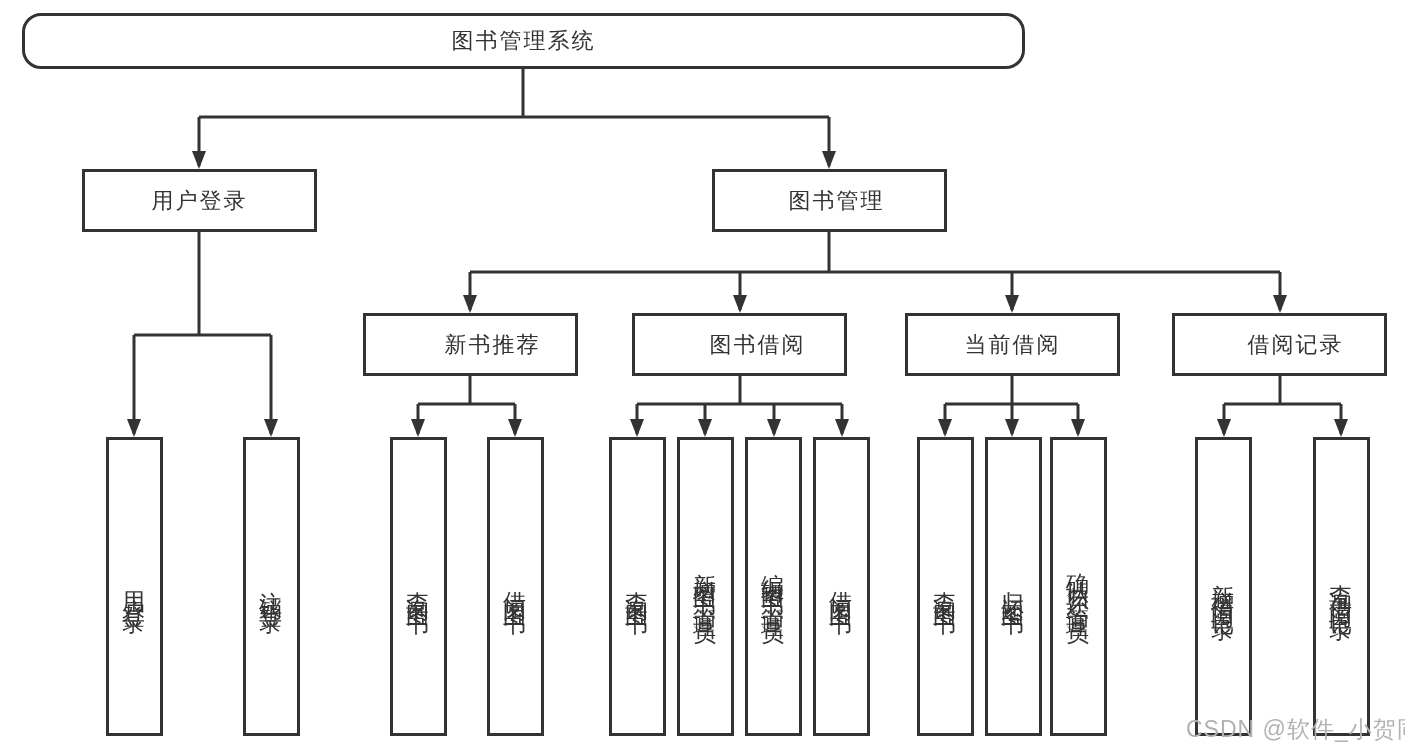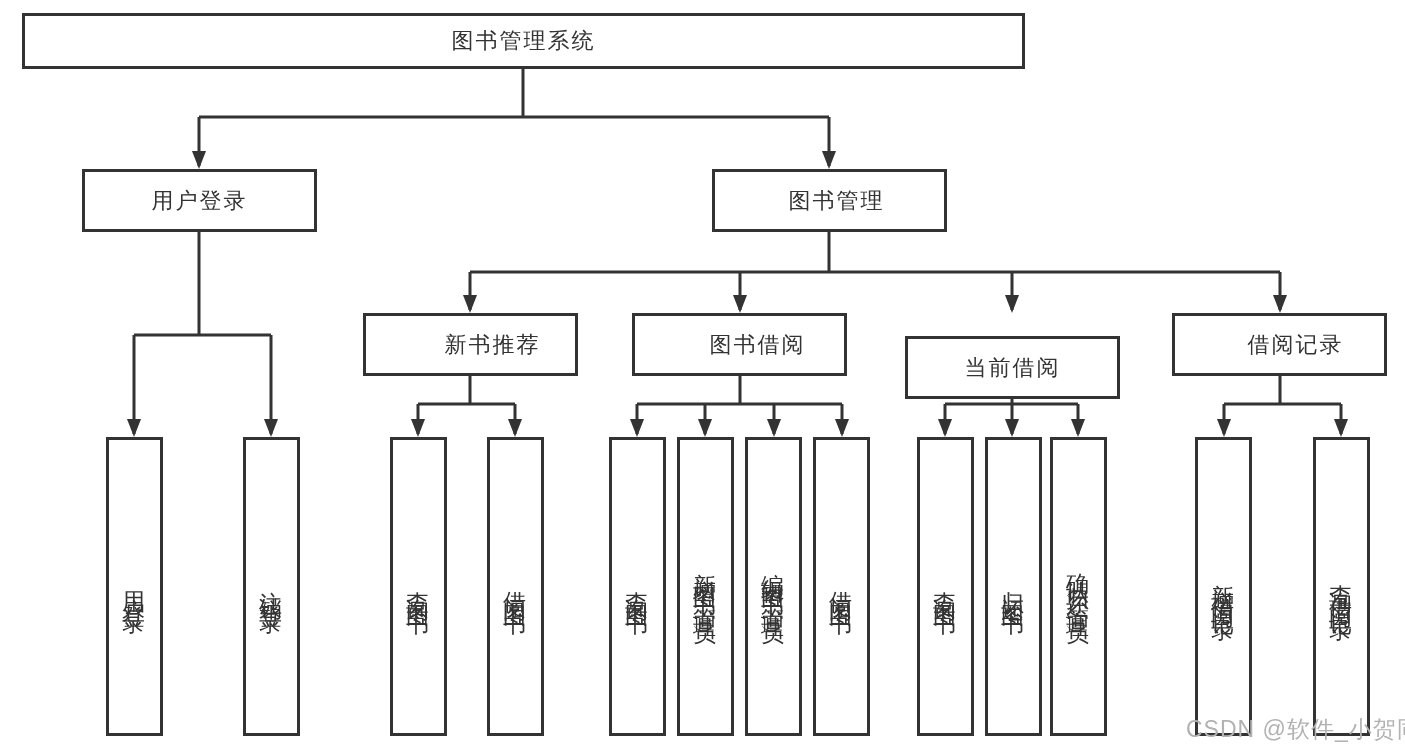--- a/index.html
+++ b/index.html
@@ -59,28 +59,28 @@
       <polygon points="767,419 781,419 774,437"></polygon>
       <polygon points="835,419 849,419 842,437"></polygon>
       <polygon points="938,419 952,419 945,437"></polygon>
       <polygon points="1005,419 1019,419 1012,437"></polygon>
       <polygon points="1071,419 1085,419 1078,437"></polygon>
       <polygon points="1217,419 1231,419 1224,437"></polygon>
       <polygon points="1334,419 1348,419 1341,437"></polygon>
     </g>
   </svg>
 
-  <div class="node" style="left:22px;top:13px;width:1003px;height:56px;">图书管理系统</div>
+  <div class="node" style="left:22px;top:13px;width:1003px;height:56px;border-radius:19px;">图书管理系统</div>
 
   <div class="node" style="left:82px;top:169px;width:235px;height:63px;">用户登录</div>
   <div class="node" style="left:712px;top:169px;width:235px;height:63px;padding-left:14px;">图书管理</div>
 
   <div class="node" style="left:363px;top:313px;width:215px;height:63px;padding-left:44px;">新书推荐</div>
   <div class="node" style="left:632px;top:313px;width:215px;height:63px;padding-left:36px;">图书借阅</div>
-  <div class="node" style="left:905px;top:313px;width:215px;height:63px;margin-top:23px;">当前借阅</div>
+  <div class="node" style="left:905px;top:313px;width:215px;height:63px;">当前借阅</div>
   <div class="node" style="left:1172px;top:313px;width:215px;height:63px;padding-left:32px;">借阅记录</div>
 
   <div class="node node-v" style="left:106px;top:437px;width:57px;height:299px;">用户登录</div>
   <div class="node node-v" style="left:243px;top:437px;width:57px;height:299px;">注销登录</div>
 
   <div class="node node-v" style="left:390px;top:437px;width:57px;height:299px;">查询图书</div>
   <div class="node node-v" style="left:487px;top:437px;width:57px;height:299px;">借阅图书</div>
 
   <div class="node node-v" style="left:609px;top:437px;width:57px;height:299px;">查询图书</div>
   <div class="node node-v" style="left:677px;top:437px;width:57px;height:299px;">新增图书（管理员）</div>

